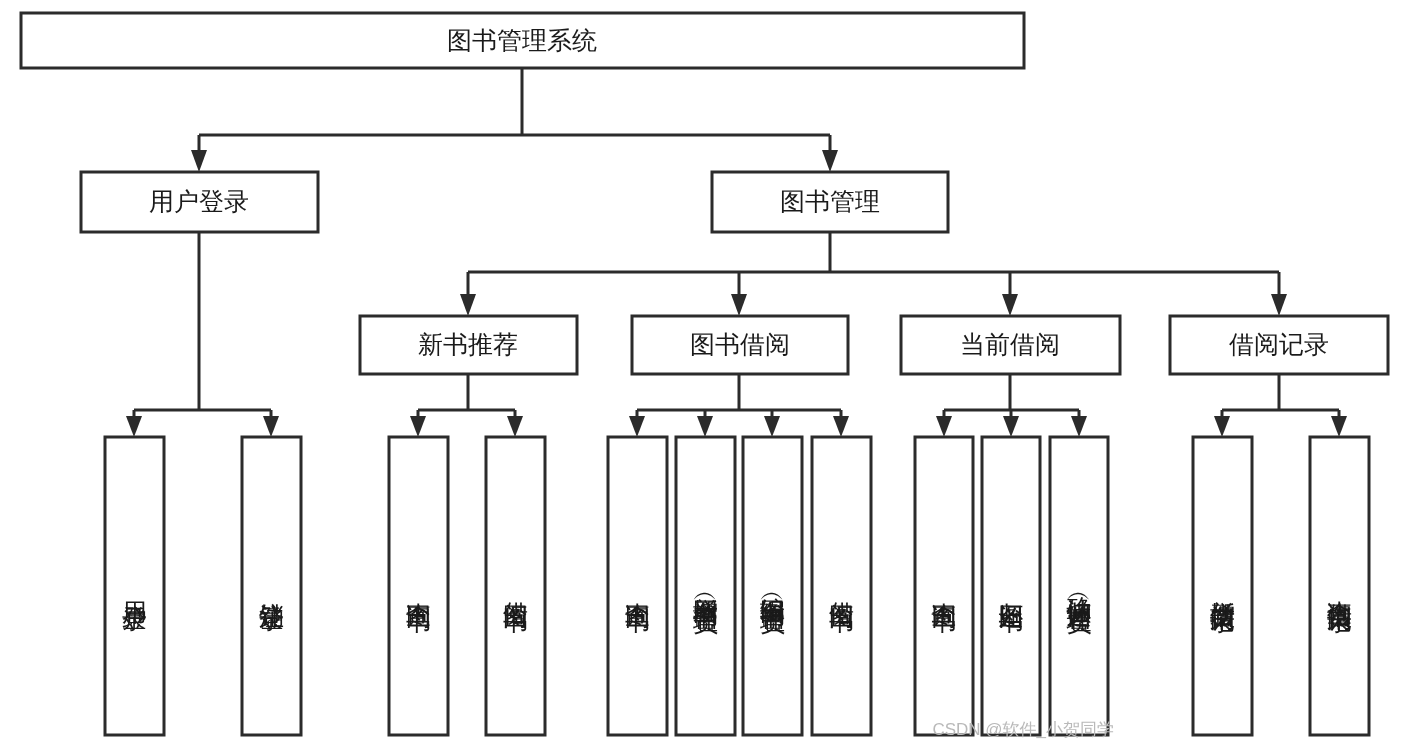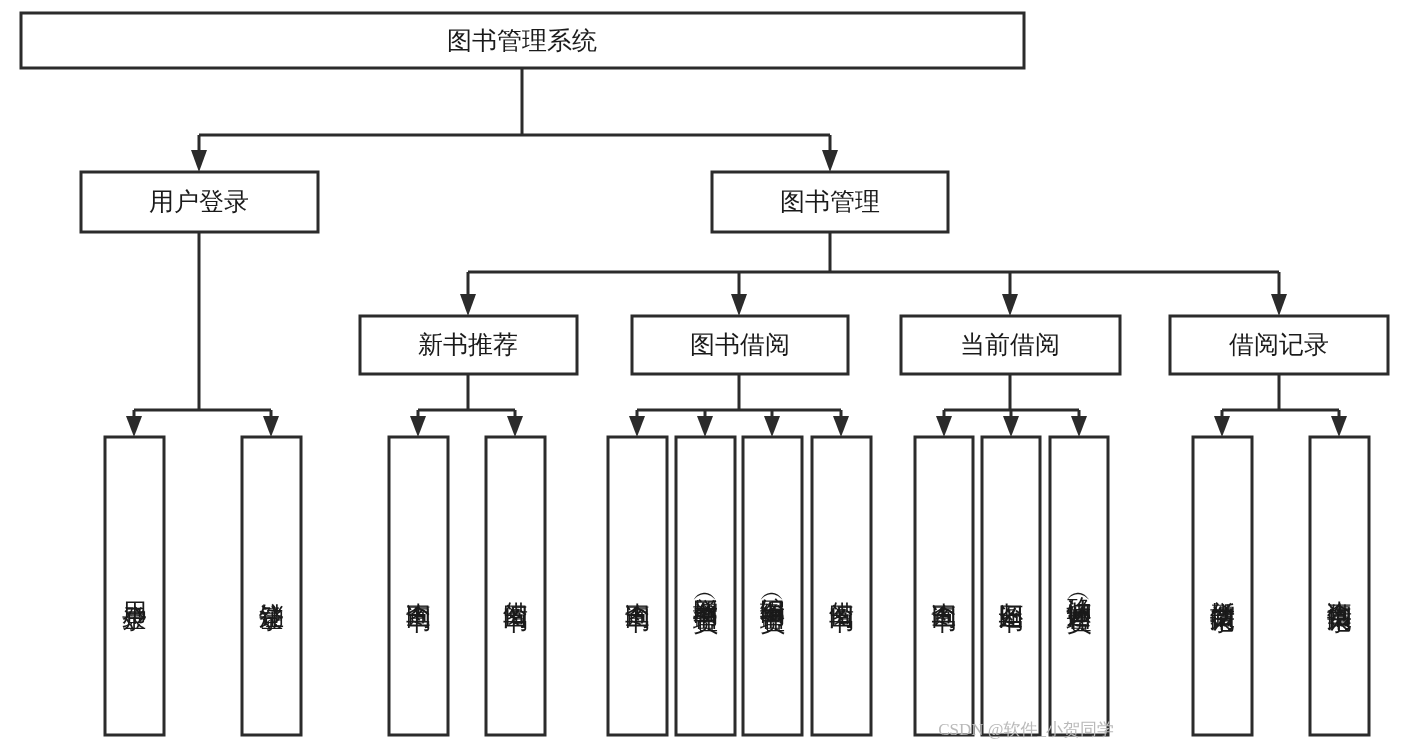--- a/index.html
+++ b/index.html
@@ -12,21 +12,21 @@
   .arrowHead{fill:#2b2b2b;stroke:none;}
   .hLabel{font-family:"DejaVu Sans","Liberation Sans",sans-serif;
           font-size:25px;fill:#1a1a1a;text-anchor:middle;dominant-baseline:middle;}
   .vLabelWrap{position:absolute;display:flex;align-items:center;justify-content:center;
               pointer-events:none;}
   .vLabel{writing-mode:vertical-rl;text-orientation:upright;
           font-family:"DejaVu Sans","Liberation Sans",sans-serif;
           font-size:25px;line-height:1.08;color:#1a1a1a;letter-spacing:2px;
           white-space:nowrap;}
   .watermark{position:absolute;right:8px;bottom:6px;font-size:17px;color:#b9b9b9;
-             font-family:Liberation Serif, serif;}
+             font-family:Liberation Sans, sans-serif;}
 </style>
 </head>
 <body>
 
 <div id="stage">
 
   <svg id="tree" viewBox="0 0 1405 747">
 
     <g>
 

